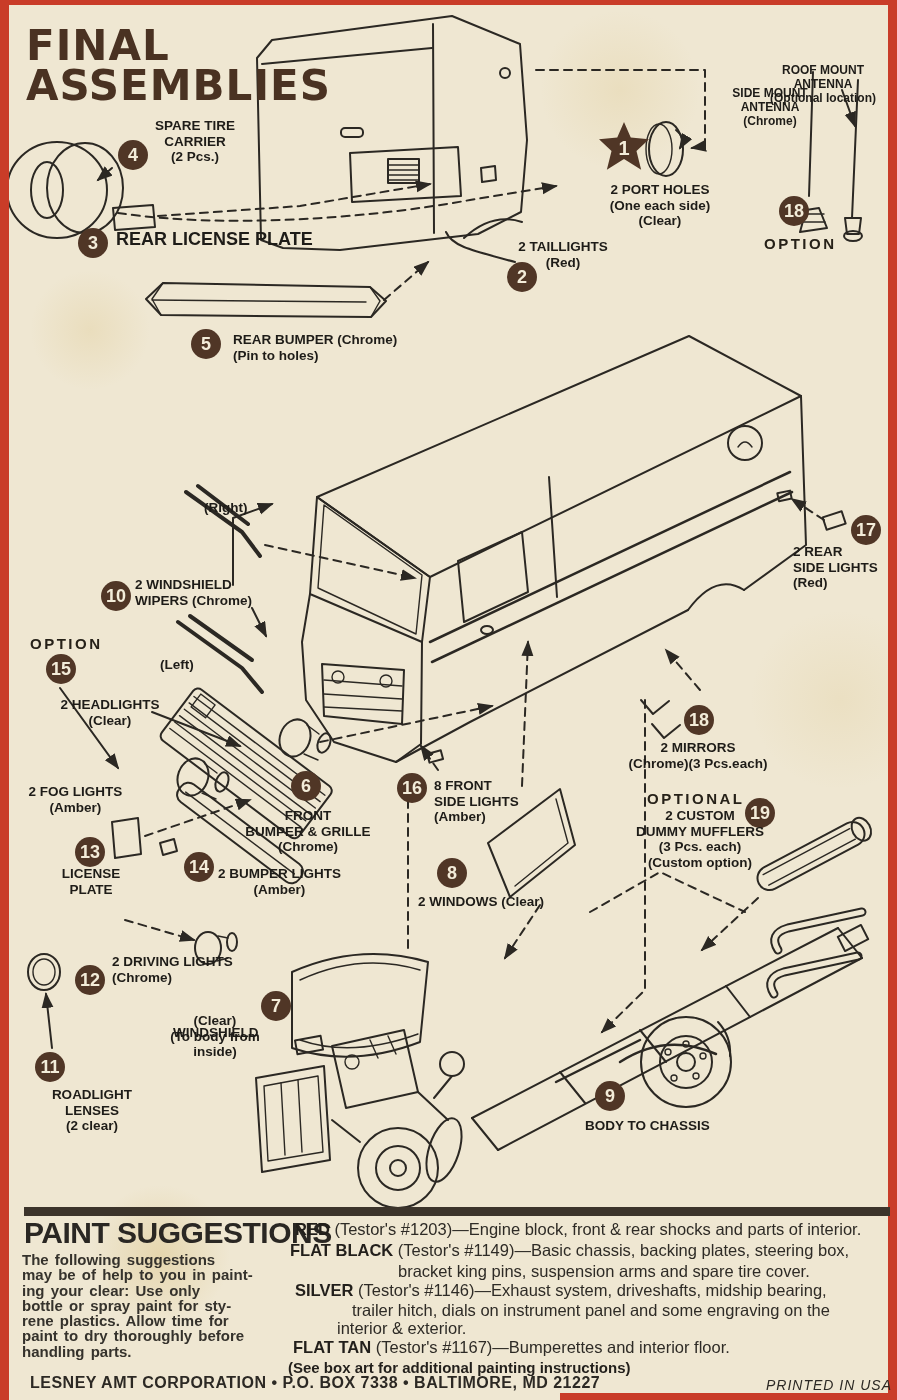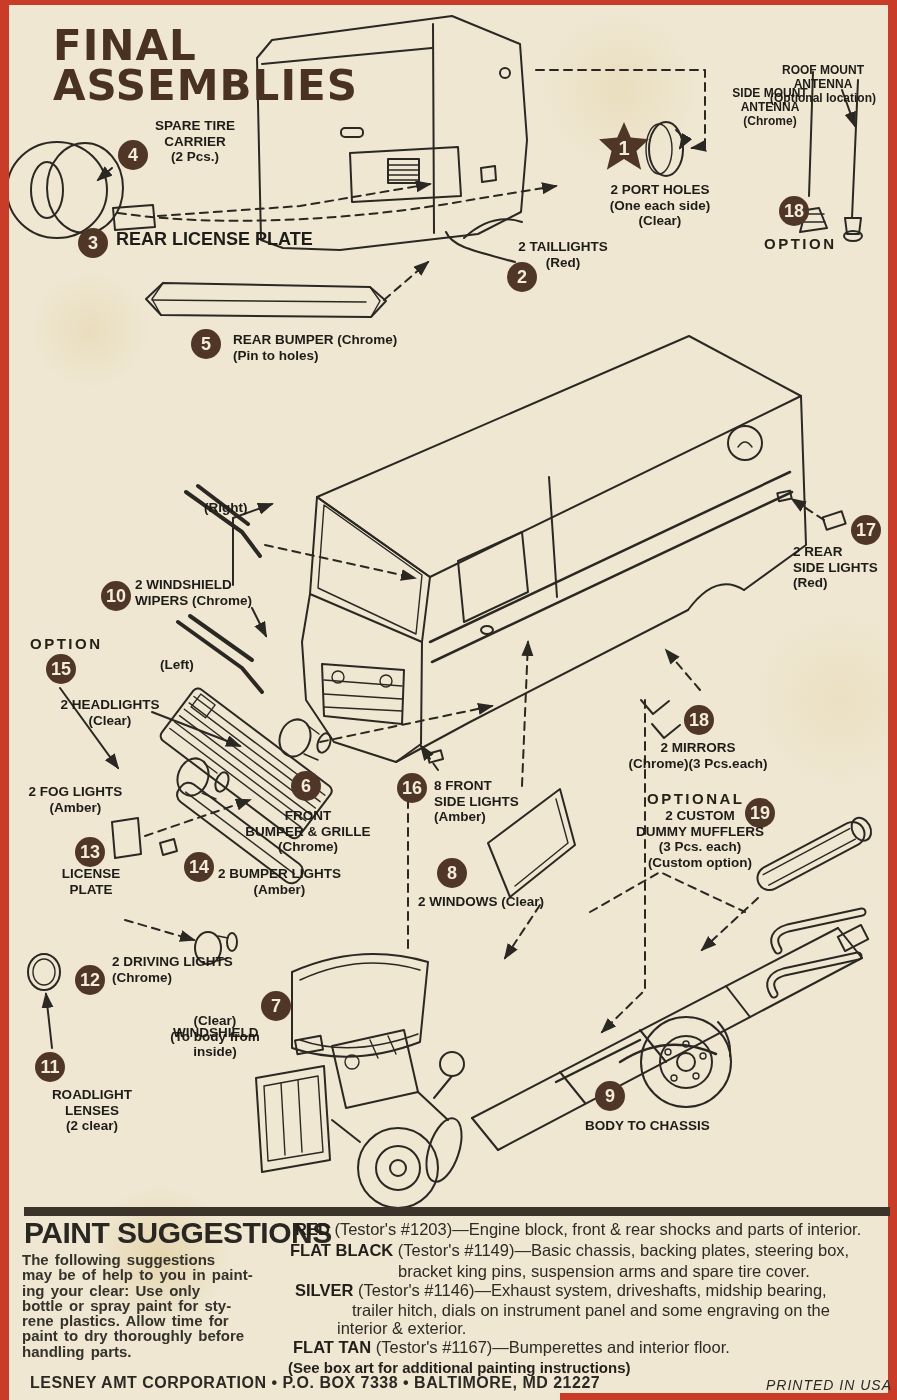--- a/index.html
+++ b/index.html
@@ -8,21 +8,21 @@
        background:#efe7d2;
        background-image:
          radial-gradient(circle at 160px 1255px, rgba(205,170,80,.28), transparent 70px),
          radial-gradient(circle at 90px 330px, rgba(205,170,80,.16), transparent 60px),
          radial-gradient(circle at 620px 90px, rgba(205,170,80,.15), transparent 80px),
          radial-gradient(circle at 840px 700px, rgba(205,170,80,.12), transparent 90px);}
   .abs{position:absolute;}
   .redstrip{position:absolute;background:#c93c28;}
   .title{position:absolute;left:26px;top:26px;color:#4a3222;
          font-family:"DejaVu Sans",sans-serif;font-weight:800;
-         font-size:42px;line-height:.95;letter-spacing:1px;white-space:pre-line;margin-left:27px;}
+         font-size:42px;line-height:.95;letter-spacing:1px;white-space:pre-line;}
   .lbl{position:absolute;font-weight:bold;font-size:13.5px;line-height:1.15;
        color:#1e1c18;white-space:pre-line;}
   .ctr{text-align:center;}
   .opt{letter-spacing:2.5px;font-size:15px;color:#262118;}
   .badge{position:absolute;width:30px;height:30px;border-radius:50%;
          background:#503626;color:#f3ecd9;font-weight:bold;font-size:18px;
          display:flex;align-items:center;justify-content:center;}
   .badge-star{position:absolute;width:52px;height:52px;background:#503626;
          color:#f3ecd9;font-weight:bold;font-size:20px;
          display:flex;align-items:center;justify-content:center;

